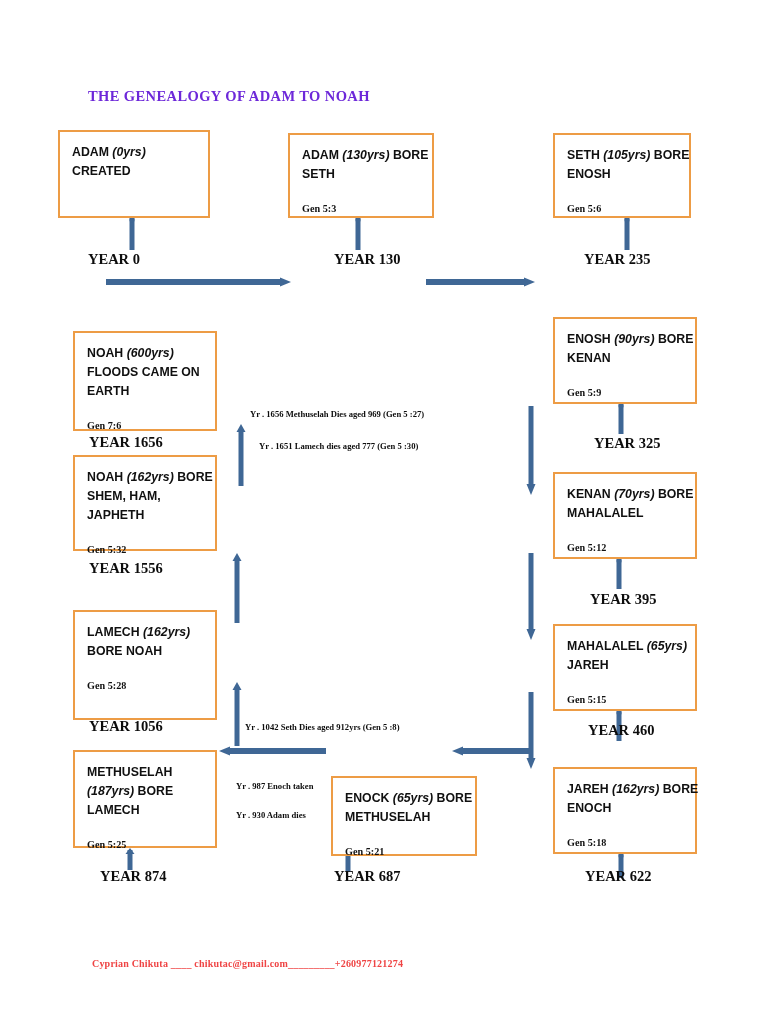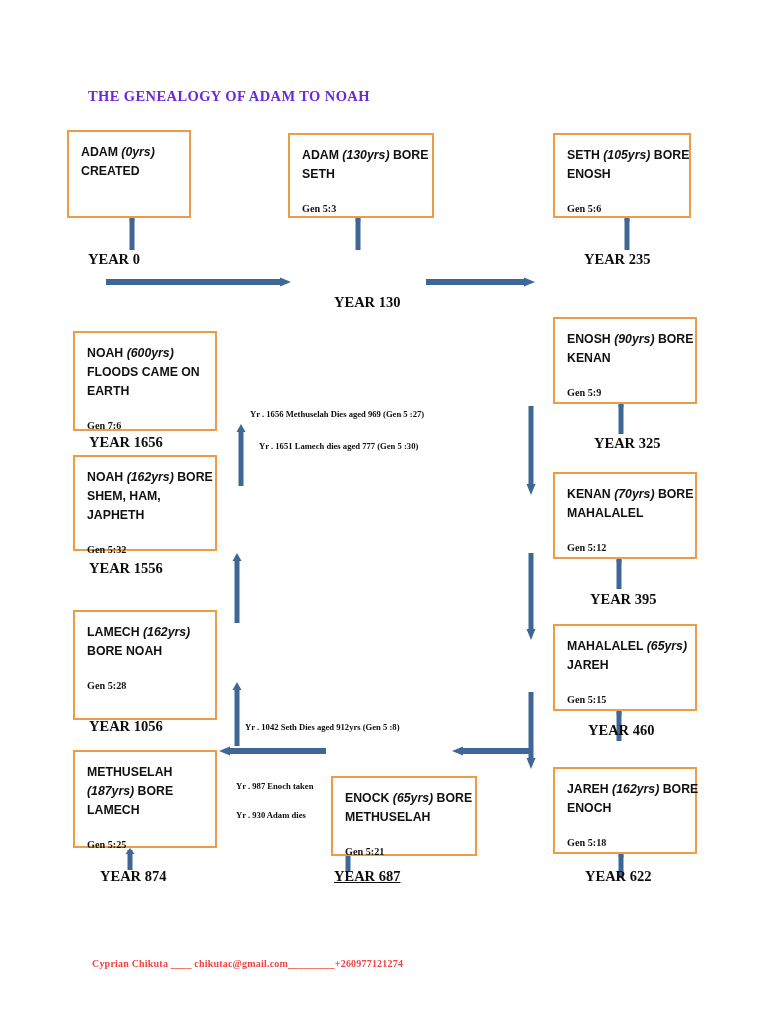--- a/index.html
+++ b/index.html
@@ -101,21 +101,21 @@
     white-space: nowrap;
   }
 </style>
 </head>
 <body>
 
 <div id="page">
 
   <div class="doc-title">THE GENEALOGY OF ADAM TO NOAH</div>
 
-  <div class="ev-box" style="left:67px; top:130px; width:124px; height:88px;">
+  <div class="ev-box" style="left:58px; top:130px; width:152px; height:88px;">
     <div class="ev-line">ADAM <span class="yrs">(0yrs)</span></div>
     <div class="ev-line">CREATED</div>
   </div>
   <div class="arrow" style="left:127px; top:218px;">
     <svg width="10" height="32" viewBox="0 0 10 32">
         <path d="M5 0 L5 32" stroke="#3f6795" stroke-width="5" fill="none"></path>
         <circle cx="5" cy="2" r="2.5" fill="#3f6795"></circle>
       </svg>
   </div>
   <div class="year-label" style="left:88px; top:251px;">YEAR 0</div>
@@ -124,21 +124,21 @@
     <div class="ev-line">ADAM <span class="yrs">(130yrs)</span> BORE</div>
     <div class="ev-line">SETH</div>
     <div class="ev-ref">Gen 5:3</div>
   </div>
   <div class="arrow" style="left:353px; top:218px;">
     <svg width="10" height="32" viewBox="0 0 10 32">
         <path d="M5 0 L5 32" stroke="#3f6795" stroke-width="5" fill="none"></path>
         <circle cx="5" cy="2" r="2.5" fill="#3f6795"></circle>
       </svg>
   </div>
-  <div class="year-label" style="left:334px; top:251px;margin-top:43px;">YEAR 130</div>
+  <div class="year-label" style="left:334px; top:251px;">YEAR 130</div>
 
   <div class="ev-box" style="left:553px; top:133px; width:138px; height:85px;">
     <div class="ev-line">SETH <span class="yrs">(105yrs)</span> BORE</div>
     <div class="ev-line">ENOSH</div>
     <div class="ev-ref">Gen 5:6</div>
   </div>
   <div class="arrow" style="left:622px; top:218px;">
     <svg width="10" height="32" viewBox="0 0 10 32">
         <path d="M5 0 L5 32" stroke="#3f6795" stroke-width="5" fill="none"></path>
         <circle cx="5" cy="2" r="2.5" fill="#3f6795"></circle>
@@ -270,21 +270,21 @@
   <div class="ev-box" style="left:331px; top:776px; width:146px; height:80px;">
     <div class="ev-line">ENOCK <span class="yrs">(65yrs)</span> BORE</div>
     <div class="ev-line">METHUSELAH</div>
     <div class="ev-ref">Gen 5:21</div>
   </div>
   <div class="arrow" style="left:343px; top:856px;">
     <svg width="10" height="16" viewBox="0 0 10 16">
         <path d="M5 0 L5 16" stroke="#3f6795" stroke-width="5" fill="none"></path>
       </svg>
   </div>
-  <div class="year-label" style="left:334px; top:868px;text-decoration:underline;">YEAR 687</div>
+  <div class="year-label" style="left:334px; top:868px;">YEAR 687</div>
 
   <div class="arrow" style="left:235px; top:424px;">
     <svg width="12" height="64" viewBox="0 0 12 64">
       <path d="M6 6 L6 62" stroke="#3f6795" stroke-width="5" fill="none"></path>
       <path d="M1.5 8 L10.5 8 L6 0 Z" fill="#3f6795"></path>
     </svg>
   </div>
   <div class="arrow" style="left:231px; top:553px;">
     <svg width="12" height="72" viewBox="0 0 12 72">
       <path d="M6 6 L6 70" stroke="#3f6795" stroke-width="5" fill="none"></path>

